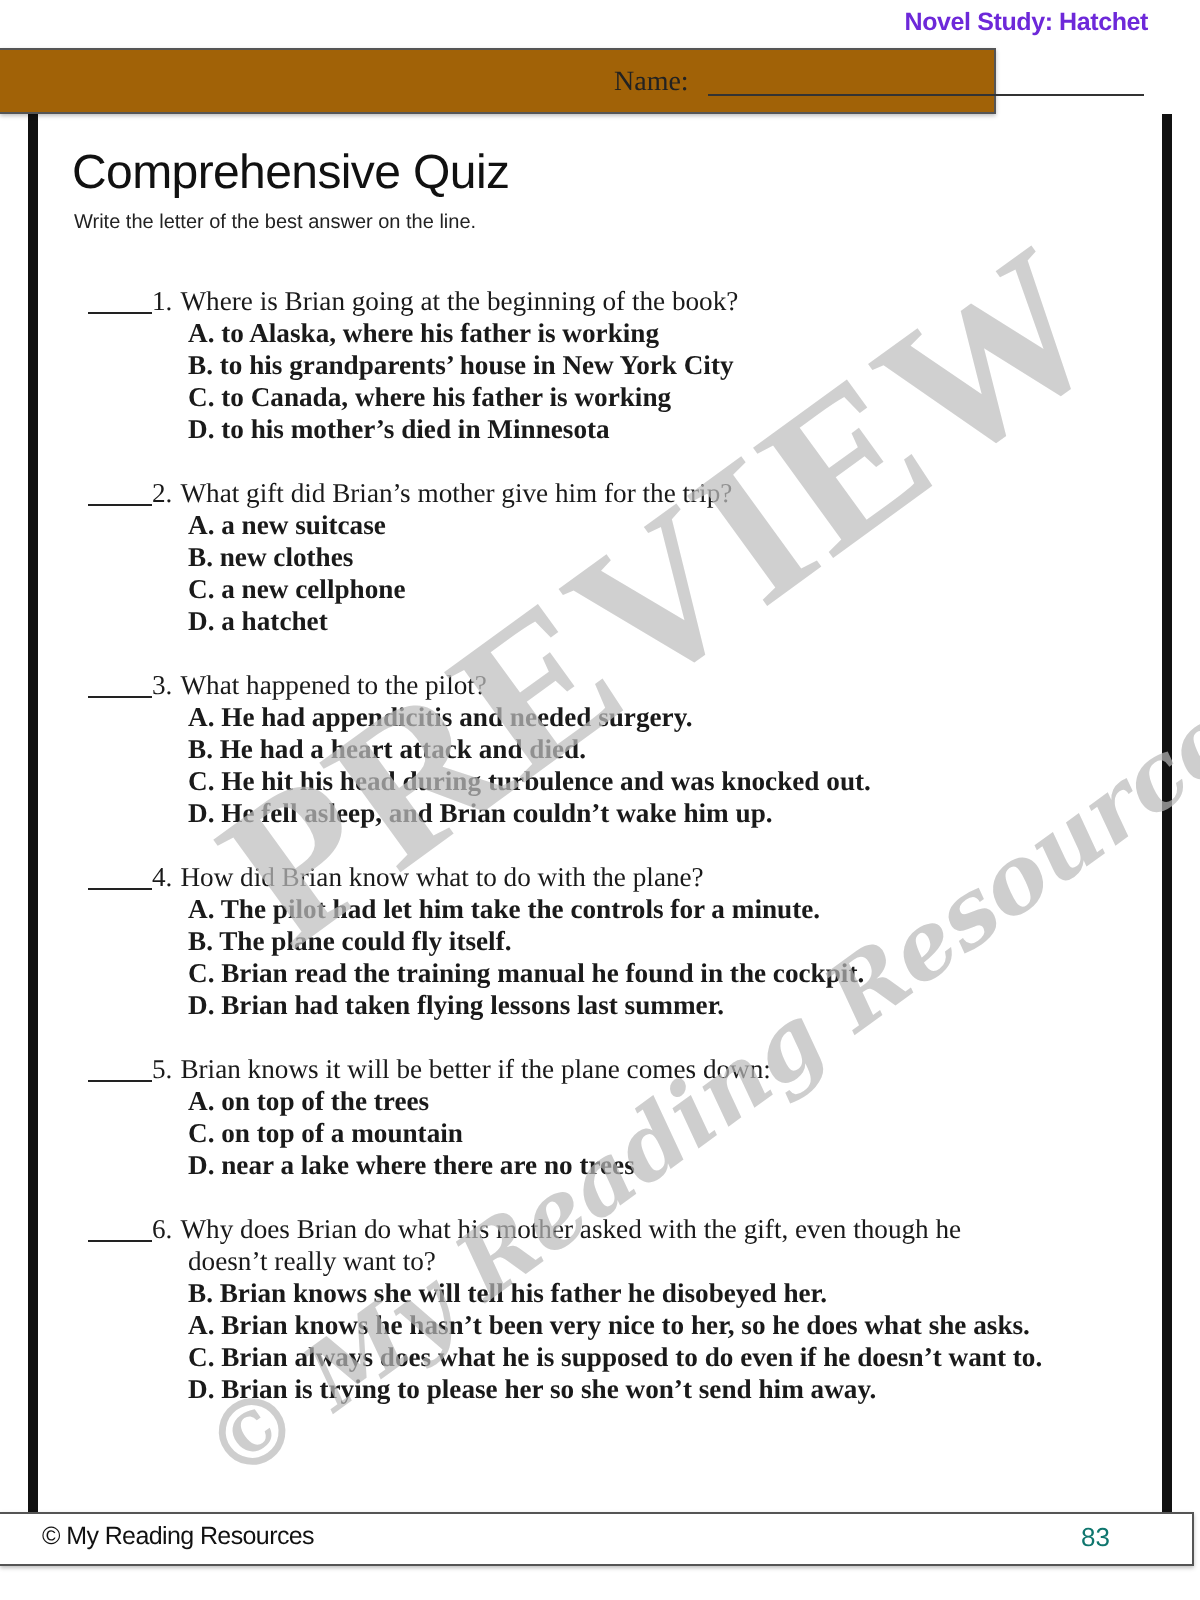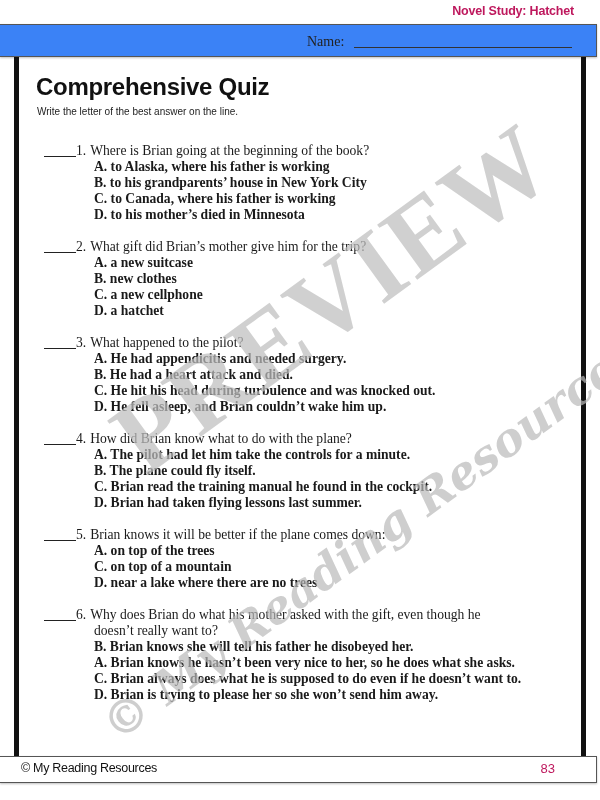--- a/index.html
+++ b/index.html
@@ -4,44 +4,44 @@
   <style>
     html, body { margin: 0; padding: 0; }
     body {
       width: 600px; height: 800px; position: relative; overflow: hidden;
       background: #ffffff; color: #111;
       font-family: "Liberation Sans", sans-serif;
     }
     .header-label {
       position: absolute; right: 26px; top: 4px;
       font-family: "Liberation Sans", sans-serif; font-weight: bold;
-      font-size: 12.5px; letter-spacing: -0.2px; color: #be185d;
+      font-size: 12.5px; letter-spacing: -0.2px; color: #6d28d9;
     }
     .name-box {
-      position: absolute; left: 0; top: 24px; width: 597px; height: 33px;
+      position: absolute; left: 0; top: 24px; width: 498px; height: 33px;
       border: 1.5px solid #555; border-left: none; box-sizing: border-box;
-      background: #3b82f6; z-index: 2;
+      background: #a16207; z-index: 2;
       box-shadow: 0 1px 2px rgba(0,0,0,0.25);
     }
     .name-label {
       position: absolute; left: 307px; top: 9px;
       font-family: "Liberation Serif", serif; font-size: 14px; color: #222;
     }
     .name-line {
       position: absolute; left: 354px; top: 22px; width: 218px; height: 0;
       border-bottom: 1px solid #333;
     }
     .frame {
       position: absolute; left: 14px; top: 57px; width: 572px; height: 700px;
       border-left: 5px solid #111; border-right: 5px solid #111;
       box-sizing: border-box; z-index: 1;
     }
     .title {
       position: absolute; left: 36px; top: 73px;
-      font-family: "Liberation Sans", sans-serif; font-weight: bold;
+      font-family: "Liberation Sans", sans-serif; font-weight: normal;
       font-size: 24px; letter-spacing: -0.3px; color: #111;
     }
     .instruction {
       position: absolute; left: 37px; top: 106px;
       font-size: 10px; color: #222;
     }
     .quiz {
       position: absolute; left: 44px; top: 143px; width: 530px;
       font-family: "Liberation Serif", serif; font-size: 13.6px; line-height: 16.1px;
       color: #1a1a1a; z-index: 3;
@@ -72,21 +72,21 @@
     .footer {
       position: absolute; left: 0; top: 756px; width: 597px; height: 27px;
       border: 1.5px solid #555; border-left: none; box-sizing: border-box; background: #fff;
       z-index: 2; box-shadow: 0 1px 2px rgba(0,0,0,0.25);
     }
     .footer-copy {
       position: absolute; left: 21px; top: 4px; font-size: 12.5px; color: #111;
       letter-spacing: -0.3px;
     }
     .footer-page {
-      position: absolute; right: 41px; top: 4px; font-size: 13px; color: #be185d;
+      position: absolute; right: 41px; top: 4px; font-size: 13px; color: #0f766e;
     }
   </style>
 </head>
 <body>
 
 <div class="header-label">Novel Study: Hatchet</div>
 
 <div class="name-box">
   <span class="name-label">Name:</span>
   <span class="name-line"></span>

